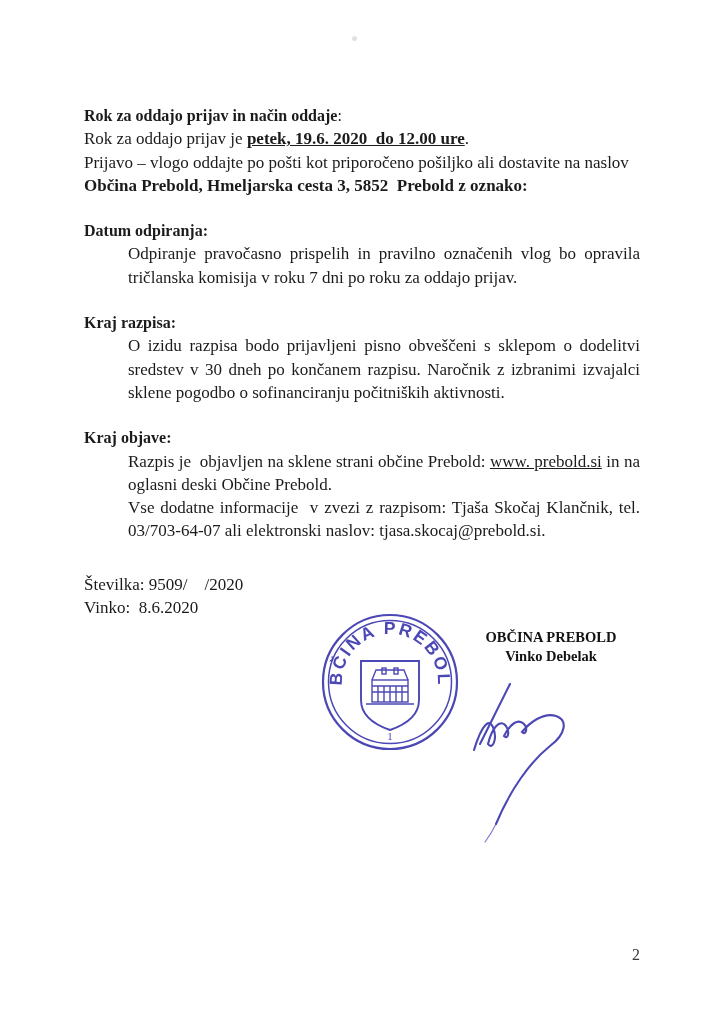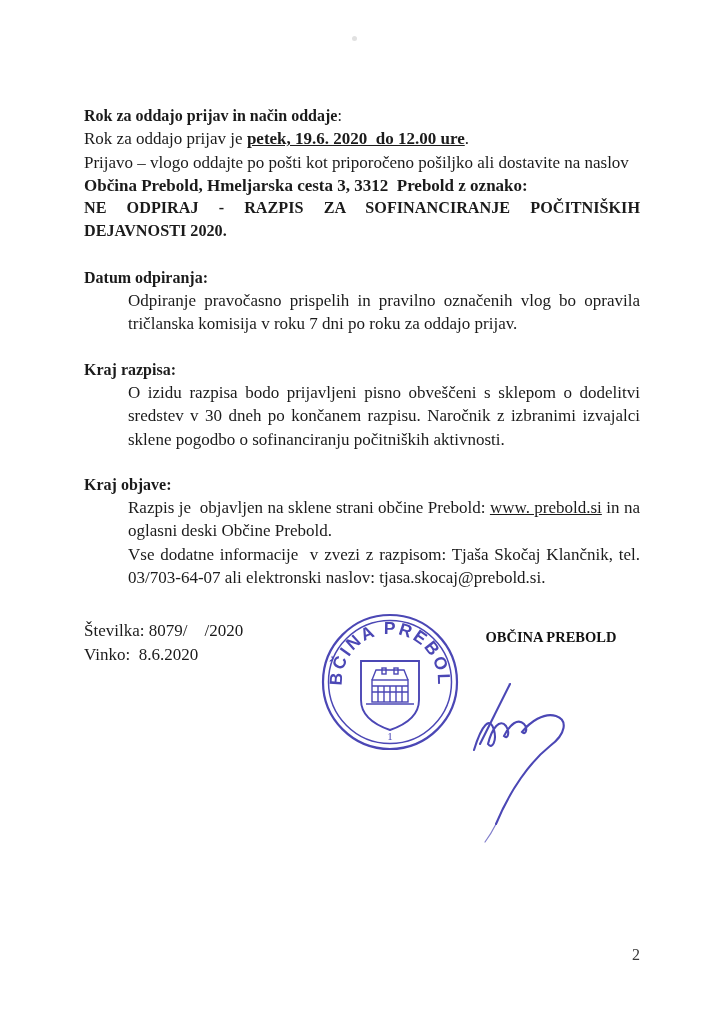--- a/index.html
+++ b/index.html
@@ -126,23 +126,22 @@
 
   <div class="content">
 
     <div class="block">
       <p class="heading"><span>Rok za oddajo prijav in način oddaje</span><span class="colon-plain" style="font-weight:normal">:</span></p>
 
       <p class="line"><span>Rok za oddajo prijav je </span><span class="bold u">petek, 19.6. 2020  do 12.00 ure</span><span>.</span></p>
 
       <p class="line">Prijavo – vlogo oddajte po pošti kot priporočeno pošiljko ali dostavite na naslov</p>
 
-      <p class="line bold">Občina Prebold, Hmeljarska cesta 3, 3312  Prebold z oznako:</p>
-
-      <p class="caps-just">NE ODPIRAJ - RAZPIS ZA SOFINANCIRANJE POČITNIŠKIH DEJAVNOSTI 2020.</p>
+      <p class="line bold">Občina Prebold, Hmeljarska cesta 3, 5852  Prebold z oznako:</p>
+
     </div>
 
     <div class="gap-md"></div>
 
     <div class="block">
       <p class="heading">Datum odpiranja:</p>
       <p class="para just">Odpiranje pravočasno prispelih in pravilno označenih vlog bo opravila tričlanska komisija v roku 7 dni po roku za oddajo prijav.</p>
     </div>
 
     <div class="gap-md"></div>
@@ -158,21 +157,21 @@
       <p class="heading">Kraj objave:</p>
 
       <p class="para just"><span>Razpis je  objavljen na sklene strani občine Prebold: </span><span class="u">www. prebold.si</span><span> in na oglasni deski Občine Prebold.</span></p>
 
       <p class="para just">Vse dodatne informacije  v zvezi z razpisom: Tjaša Skočaj Klančnik, tel. 03/703-64-07 ali elektronski naslov: tjasa.skocaj@prebold.si.</p>
     </div>
 
     <div class="gap-lg"></div>
 
     <div class="block">
-      <p class="line"><span>Številka:</span>&nbsp;<span>8079/</span>&nbsp;&nbsp;&nbsp;&nbsp;<span>/2020</span></p>
+      <p class="line"><span>Številka:</span>&nbsp;<span>9509/</span>&nbsp;&nbsp;&nbsp;&nbsp;<span>/2020</span></p>
 
       <p class="line"><span>Vinko:</span>&nbsp;&nbsp;<span>8.6.2020</span></p>
     </div>
 
   </div>
 
   <div class="sign-area">
 
     <div class="stamp-wrap">
       <svg viewBox="0 0 140 140" width="140" height="140" aria-hidden="true">
@@ -204,20 +203,21 @@
           <line x1="76" y1="74" x2="76" y2="90"></line>
           <line x1="82" y1="74" x2="82" y2="90"></line>
           <line x1="46" y1="92" x2="94" y2="92"></line>
         </g>
         <text x="70" y="128" text-anchor="middle" font-family="&quot;Liberation Serif&quot;, serif" font-size="11" fill="#4b47b5">1</text>
       </svg>
     </div>
 
     <div class="sig-block">
       <div>OBČINA PREBOLD</div>
+      <div>Vinko Debelak</div>
     </div>
 
     <svg class="signature-svg" viewBox="0 0 210 170" aria-hidden="true">
       <g fill="none" stroke="#4b47b5" stroke-width="2.1" stroke-linecap="round">
         <path d="M 28,66 L 58,6"></path>
         <path d="M 22,72 C 30,46 38,38 42,52 C 45,63 40,72 36,66
                  C 40,50 48,40 54,48 C 58,54 56,62 52,58
                  C 58,46 66,40 72,46 C 76,50 74,58 70,54
                  C 78,44 92,34 104,38 C 116,42 114,56 98,68
                  C 78,84 58,112 44,146"></path>

